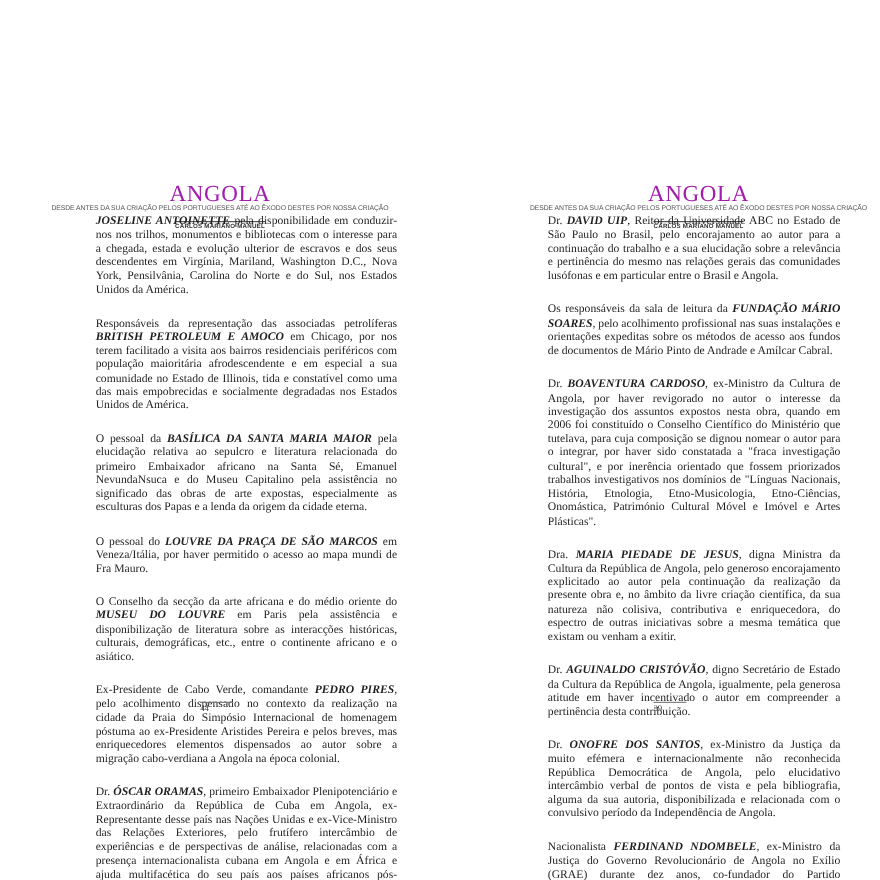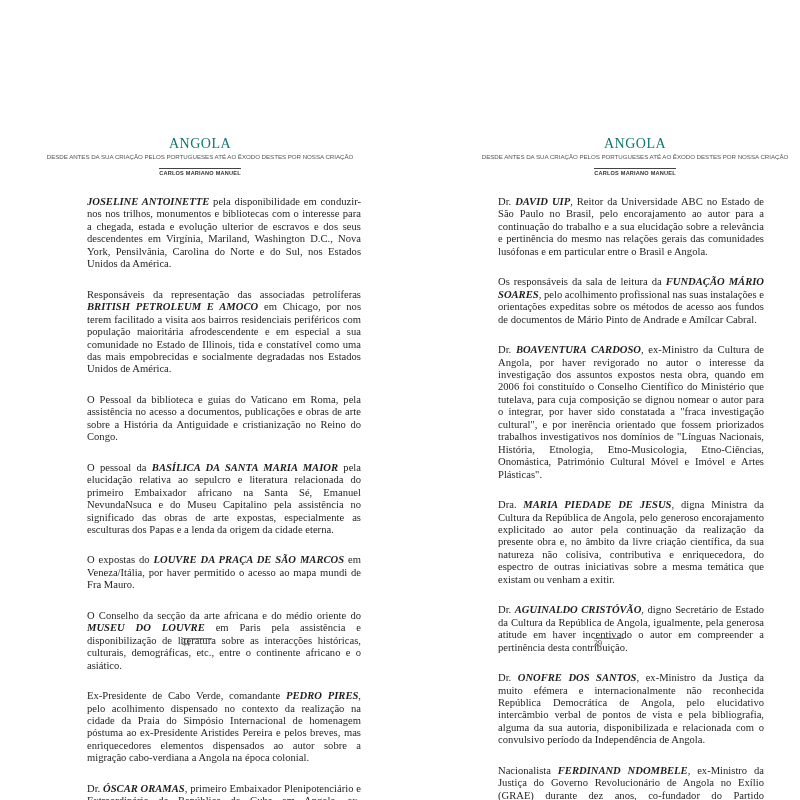--- a/index.html
+++ b/index.html
@@ -8,22 +8,23 @@
     font-family:"Liberation Serif", "DejaVu Serif", serif; color:#1e1e1e;
   }
   .page { position:absolute; top:0; height:800px; }
   .page.left { left:0; width:400px; }
   .page.right { left:400px; width:400px; }
 
   .header { position:absolute; top:134px; text-align:center; }
   .page.left .header { left:30px; width:340px; }
   .page.right .header { left:75px; width:320px; }
   .hdr-title {
-    font-family:"Liberation Serif", serif; font-size:14px; line-height:19px; color:#0f766e;
+    font-family:"Liberation Serif", serif; font-size:21px; line-height:19px; color:#a21caf;
     letter-spacing:0.5px;
+    margin-top:33px;
   }
   .hdr-sub {
     font-family:"Liberation Sans", sans-serif; font-size:6.2px; line-height:8px; color:#555;
     letter-spacing:-0.05px; white-space:nowrap;
   }
   .hdr-author {
     display:inline-block; font-family:"Liberation Sans", sans-serif; font-weight:bold;
     font-size:5.6px; line-height:7px; color:#333; border-top:1px solid #444; padding-top:1px;
     margin-top:1px; letter-spacing:0.2px;
   }
@@ -49,23 +50,22 @@
 
 <div class="page left">
   <div class="header">
     <div class="hdr-title">ANGOLA</div>
     <div class="hdr-sub">DESDE ANTES DA SUA CRIAÇÃO PELOS PORTUGUESES ATÉ AO ÊXODO DESTES POR NOSSA CRIAÇÃO</div>
     <div class="hdr-author">CARLOS MARIANO MANUEL</div>
   </div>
   <div class="body-text">
     <p class="para"><span></span><span class="name">JOSELINE ANTOINETTE</span><span> pela disponibilidade em conduzir-nos nos trilhos, monumentos e bibliotecas com o interesse para a chegada, estada e evolução ulterior de escravos e dos seus descendentes em Virgínia, Mariland, Washington D.C., Nova York, Pensilvânia, Carolina do Norte e do Sul, nos Estados Unidos da América.</span></p>
     <p class="para"><span>Responsáveis da representação das associadas petrolíferas </span><span class="name">BRITISH PETROLEUM E AMOCO</span><span> em Chicago, por nos terem facilitado a visita aos bairros residenciais periféricos com população maioritária afrodescendente e em especial a sua comunidade no Estado de Illinois, tida e constatível como uma das mais empobrecidas e socialmente degradadas nos Estados Unidos de América.</span></p>
-    <p class="para"><span>O Pessoal da biblioteca e guias do Vaticano em Roma, pela assistência no acesso a documentos, publicações e obras de arte sobre a História da Antiguidade e cristianização no Reino do Congo.</span><span class="name"></span><span></span></p>
     <p class="para"><span>O pessoal da </span><span class="name">BASÍLICA DA SANTA MARIA MAIOR</span><span> pela elucidação relativa ao sepulcro e literatura relacionada do primeiro Embaixador africano na Santa Sé, Emanuel NevundaNsuca e do Museu Capitalino pela assistência no significado das obras de arte expostas, especialmente as esculturas dos Papas e a lenda da origem da cidade eterna.</span></p>
-    <p class="para"><span>O expostas do </span><span class="name">LOUVRE DA PRAÇA DE SÃO MARCOS</span><span> em Veneza/Itália, por haver permitido o acesso ao mapa mundi de Fra Mauro.</span></p>
+    <p class="para"><span>O pessoal do </span><span class="name">LOUVRE DA PRAÇA DE SÃO MARCOS</span><span> em Veneza/Itália, por haver permitido o acesso ao mapa mundi de Fra Mauro.</span></p>
     <p class="para"><span>O Conselho da secção da arte africana e do médio oriente do </span><span class="name">MUSEU DO LOUVRE</span><span> em Paris pela assistência e disponibilização de literatura sobre as interacções históricas, culturais, demográficas, etc., entre o continente africano e o asiático.</span></p>
     <p class="para"><span>Ex-Presidente de Cabo Verde, comandante </span><span class="name">PEDRO PIRES</span><span>, pelo acolhimento dispensado no contexto da realização na cidade da Praia do Simpósio Internacional de homenagem póstuma ao ex-Presidente Aristides Pereira e pelos breves, mas enriquecedores elementos dispensados ao autor sobre a migração cabo-verdiana a Angola na época colonial.</span></p>
     <p class="para"><span>Dr. </span><span class="name">ÓSCAR ORAMAS</span><span>, primeiro Embaixador Plenipotenciário e Extraordinário da República de Cuba em Angola, ex-Representante desse país nas Nações Unidas e ex-Vice-Ministro das Relações Exteriores, pelo frutífero intercâmbio de experiências e de perspectivas de análise, relacionadas com a presença internacionalista cubana em Angola e em África e ajuda multifacética do seu país aos países africanos pós-coloniais.</span></p>
   </div>
   <div class="page-number">44</div>
 </div>
 
 <div class="page right">
   <div class="header">
     <div class="hdr-title">ANGOLA</div>

